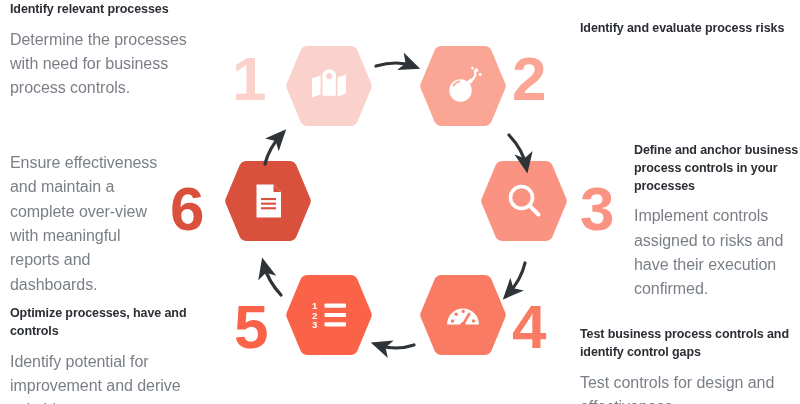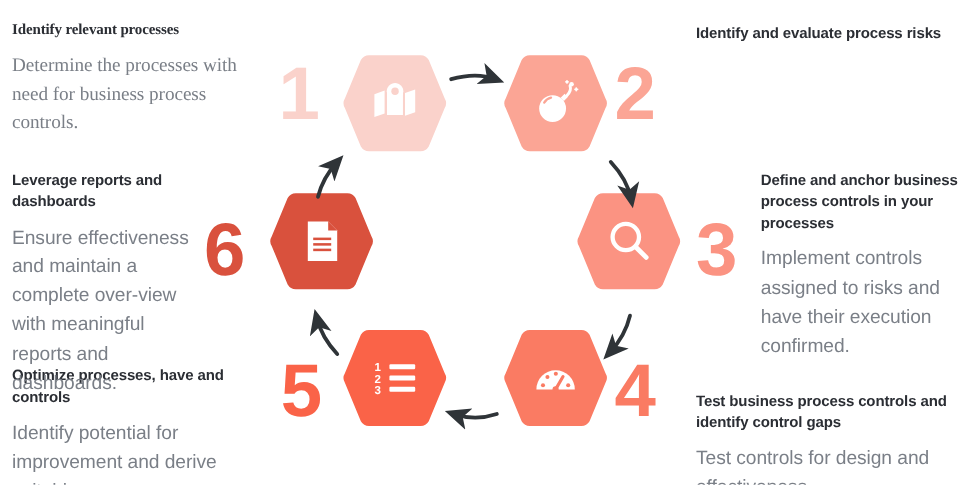--- a/index.html
+++ b/index.html
@@ -26,21 +26,21 @@
   }
   .tb-body {
     font-size: 16px;
     font-weight: normal;
     color: #7a7f87;
     line-height: 1.52;
     margin-top: 9px;
     letter-spacing: -0.05px;
   }
 
-  .tb1 { left: 10px;  top: 16px;   width: 200px; font-family: Liberation Serif, serif; }
+  .tb1 { left: 10px;  top: 1px;   width: 200px; }
   .tb2 { left: 580px; top: 20px;   width: 215px; }
   .tb3 { left: 634px; top: 142px; width: 166px; }
   .tb4 { left: 580px; top: 302px; width: 215px; margin-top: 24px; }
   .tb5 { left: 10px;  top: 305px; width: 200px; }
   .tb6 { left: 10px;  top: 142px; width: 160px; }
 
   
   .step-num {
     position: absolute;
     font-size: 62px;
@@ -200,21 +200,20 @@
       <rect x="15.5" y="8.5" width="21.5" height="4.2" rx="1" fill="#ffffff"></rect>
       <rect x="15.5" y="17.9" width="21.5" height="4.2" rx="1" fill="#ffffff"></rect>
       <rect x="15.5" y="27.3" width="21.5" height="4.2" rx="1" fill="#ffffff"></rect>
       <text x="3" y="14.4" font-family="Liberation Sans, sans-serif" font-size="9.6" font-weight="bold" fill="#ffffff">1</text>
       <text x="3" y="23.8" font-family="Liberation Sans, sans-serif" font-size="9.6" font-weight="bold" fill="#ffffff">2</text>
       <text x="3" y="33.2" font-family="Liberation Sans, sans-serif" font-size="9.6" font-weight="bold" fill="#ffffff">3</text>
     </svg>
   </div>
 
   <div class="text-block tb6">
-    <div class="tb-title">Leverage reports and dashboards</div>
     <div class="tb-body">Ensure effectiveness and maintain a complete over-view with meaningful reports and dashboards.</div>
   </div>
   <div class="step-num n6" style="color:#d9513d">6</div>
   <div class="hex h6">
     <svg class="hexshape" viewBox="0 0 92 86">
       <path d="M24.5,3 L67.5,3 Q72,3 74.3,6.9 L87.6,39.1 Q90,43 87.6,46.9 L74.3,79.1 Q72,83 67.5,83 L24.5,83 Q20,83 17.7,79.1 L4.4,46.9 Q2,43 4.4,39.1 L17.7,6.9 Q20,3 24.5,3 Z" fill="#d9513d"></path>
     </svg>
     <svg class="glyph" viewBox="0 0 40 40">
       <path d="M8.5,3.5 L25.5,3.5 L33,11 L33,36.5 L8.5,36.5 Z" fill="#ffffff"></path>
       <path d="M25.5,3.5 L33,11 L25.5,11 Z" fill="#d9513d"></path>

